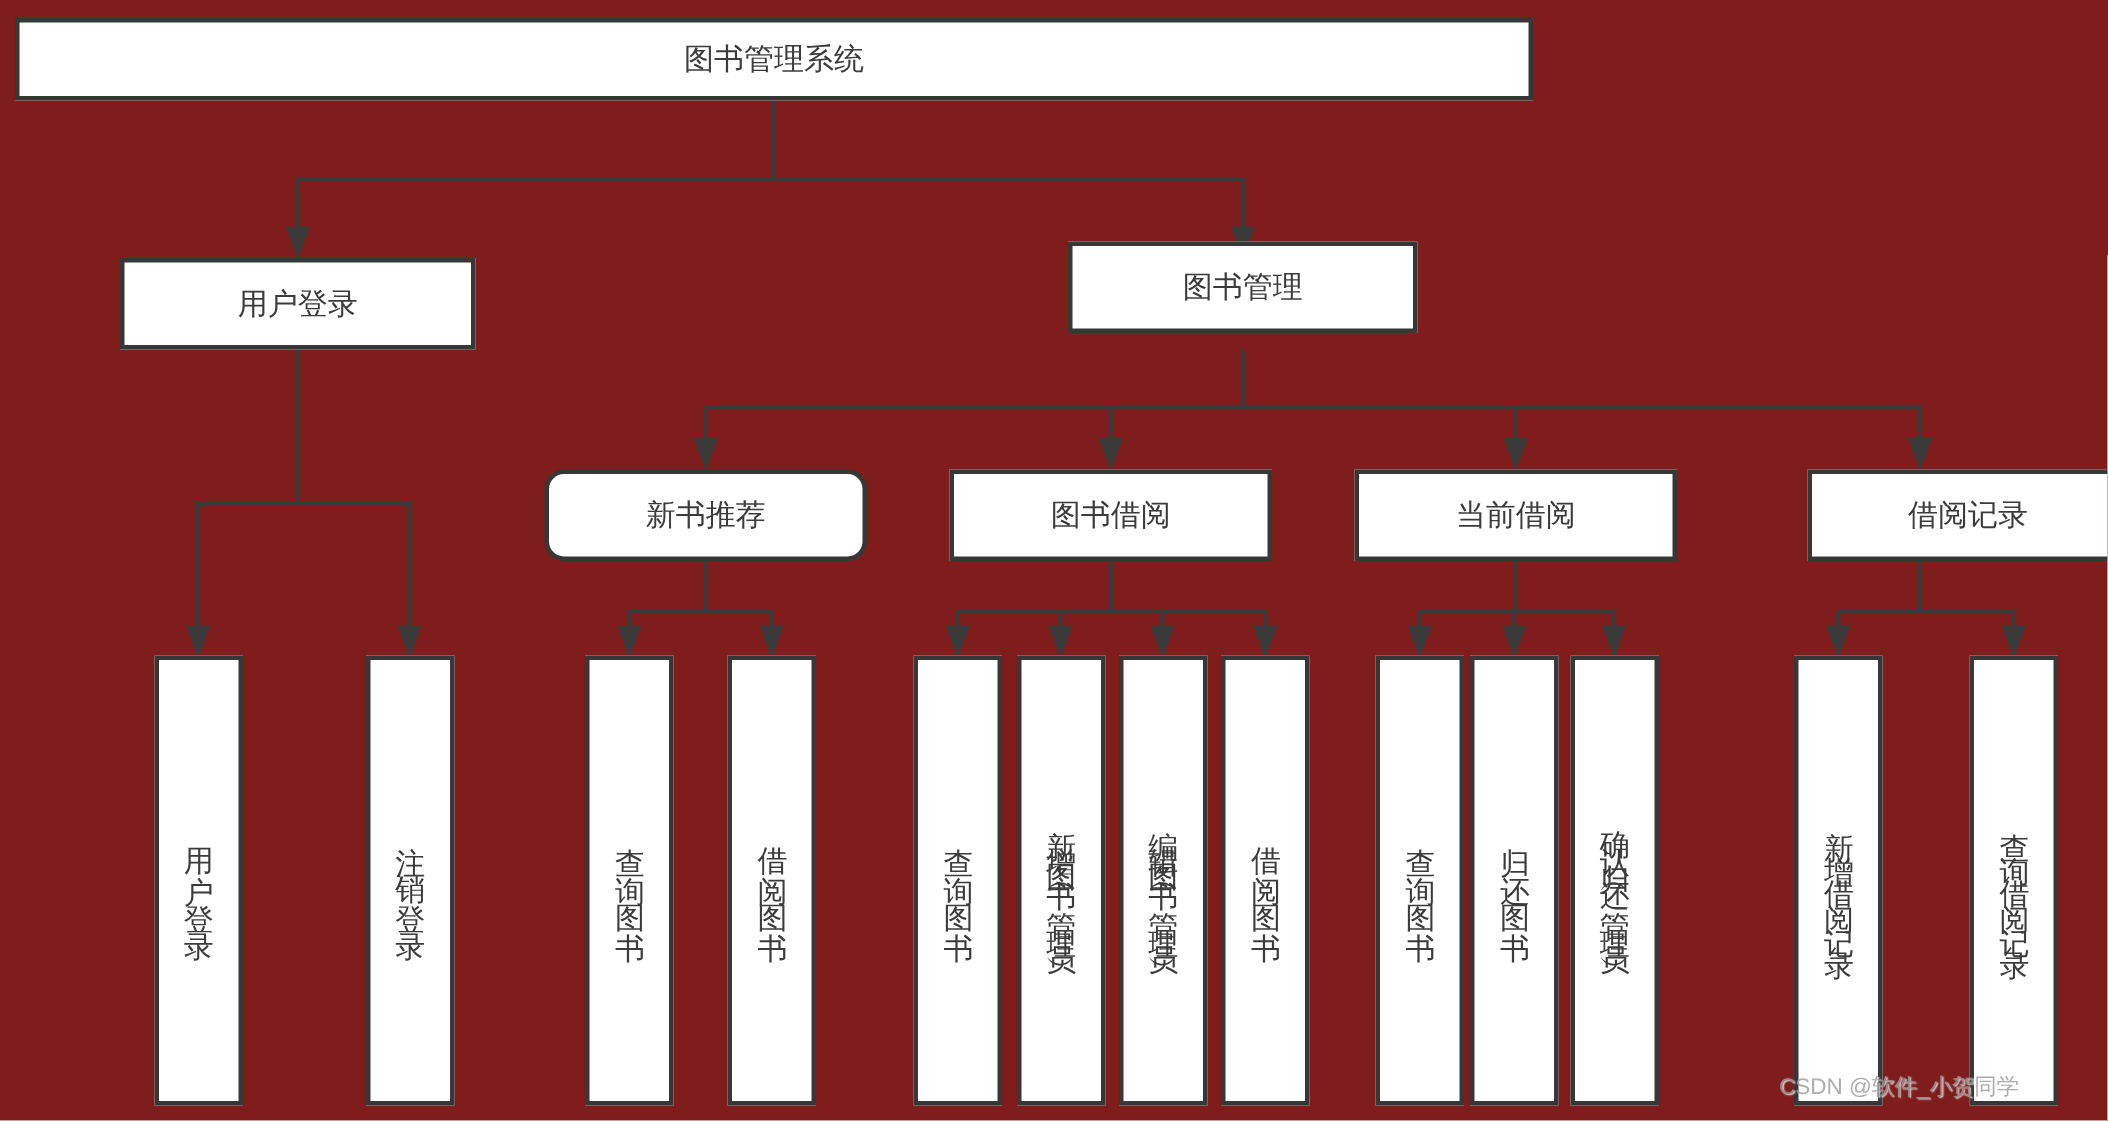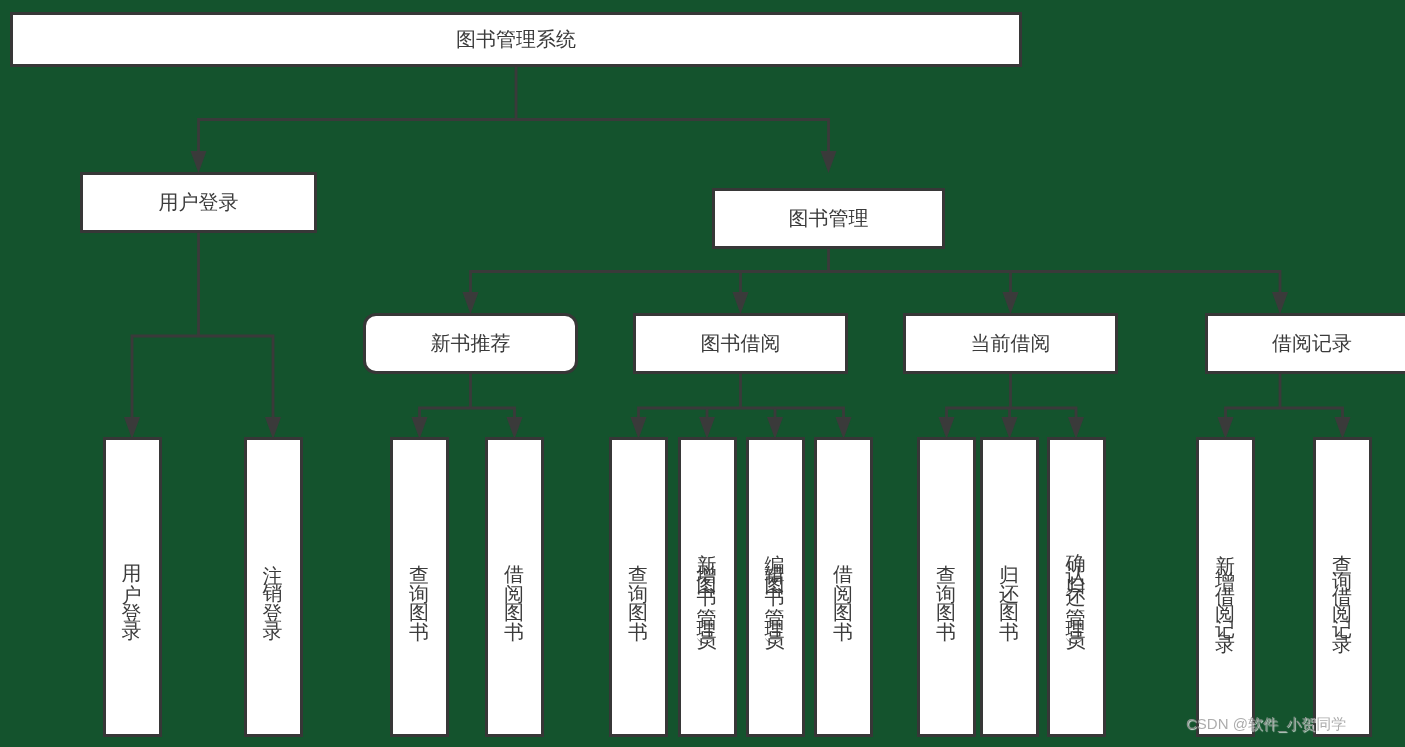--- a/index.html
+++ b/index.html
@@ -1,19 +1,19 @@
 <!DOCTYPE html>
 <html><head>
 <meta charset="utf-8">
 <style>
   html,body{margin:0;padding:0;background:#ffffff;}
   #canvas{
     position:relative;
     width:1405px;height:747px;
-    background:#14532d;
+    background:#7f1d1d;
     font-family:"Liberation Sans", sans-serif;
     overflow:hidden;
   }
   #wires{position:absolute;left:0;top:0;z-index:1;}
   .box{
     position:absolute;
     background:#ffffff;
     border:3px solid #373737;
     box-sizing:border-box;
     display:flex;
@@ -96,21 +96,21 @@
     </g>
   </svg>
 
   <div class="box" style="left:10px;top:12px;width:1012px;height:55px;">
     <span>图书管理系统</span>
   </div>
 
   <div class="box" style="left:80px;top:172px;width:237px;height:61px;">
     <span>用户登录</span>
   </div>
-  <div class="box" style="left:712px;top:188px;width:233px;height:61px;justify-content:center;">
+  <div class="box" style="left:712px;top:161px;width:233px;height:61px;justify-content:center;">
     <span>图书管理</span>
   </div>
 
   <div class="box" style="left:363px;top:313px;width:215px;height:61px;border-radius:13px;">
     <span>新书推荐</span>
   </div>
   <div class="box" style="left:633px;top:313px;width:215px;height:61px;">
     <span>图书借阅</span>
   </div>
   <div class="box" style="left:903px;top:313px;width:215px;height:61px;">

